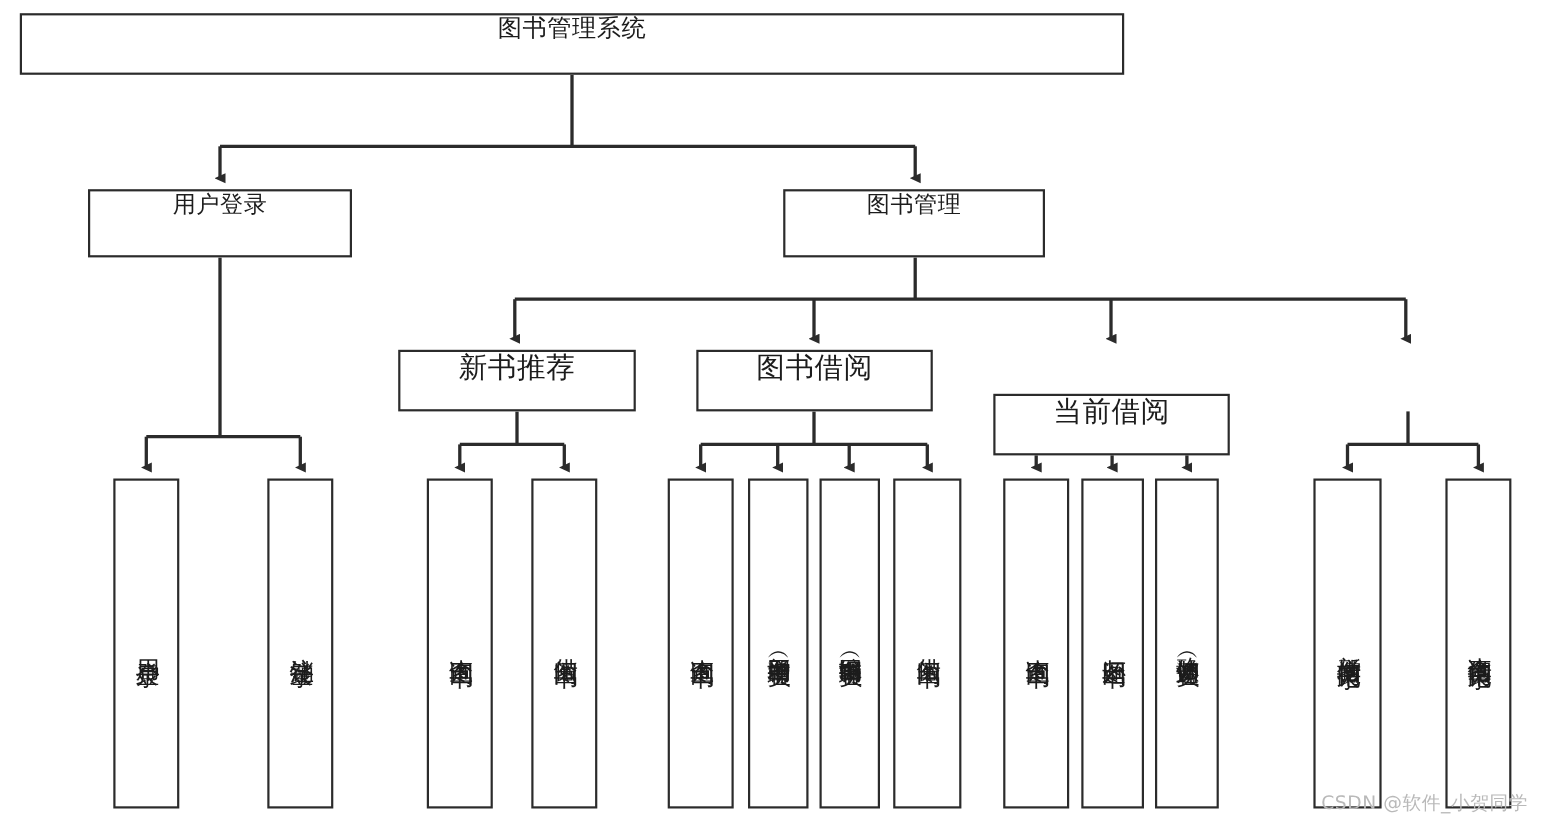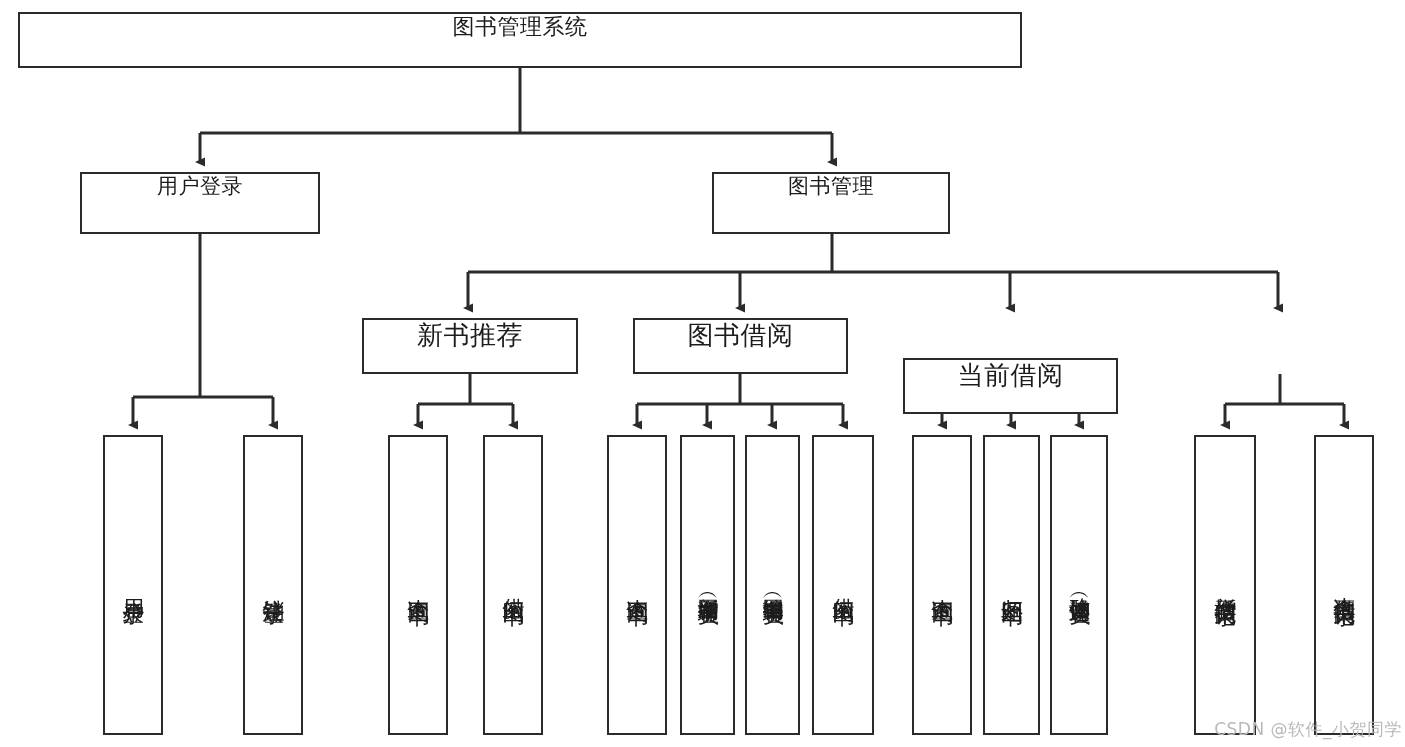--- a/index.html
+++ b/index.html
@@ -55,21 +55,21 @@
     line-height: 1.22;
     letter-spacing: 2px;
     white-space: nowrap;
   }
   .node.leaf.tall .label {
     font-size: 21px;
     letter-spacing: 1px;
   }
   .watermark {
     position: absolute;
-    right: 3px;
+    right: 16px;
     bottom: 6px;
     font-size: 17px;
     color: #b9b9b9;
     letter-spacing: 0.5px;
     white-space: nowrap;
   }
 </style>
 </head>
 <body>
 

